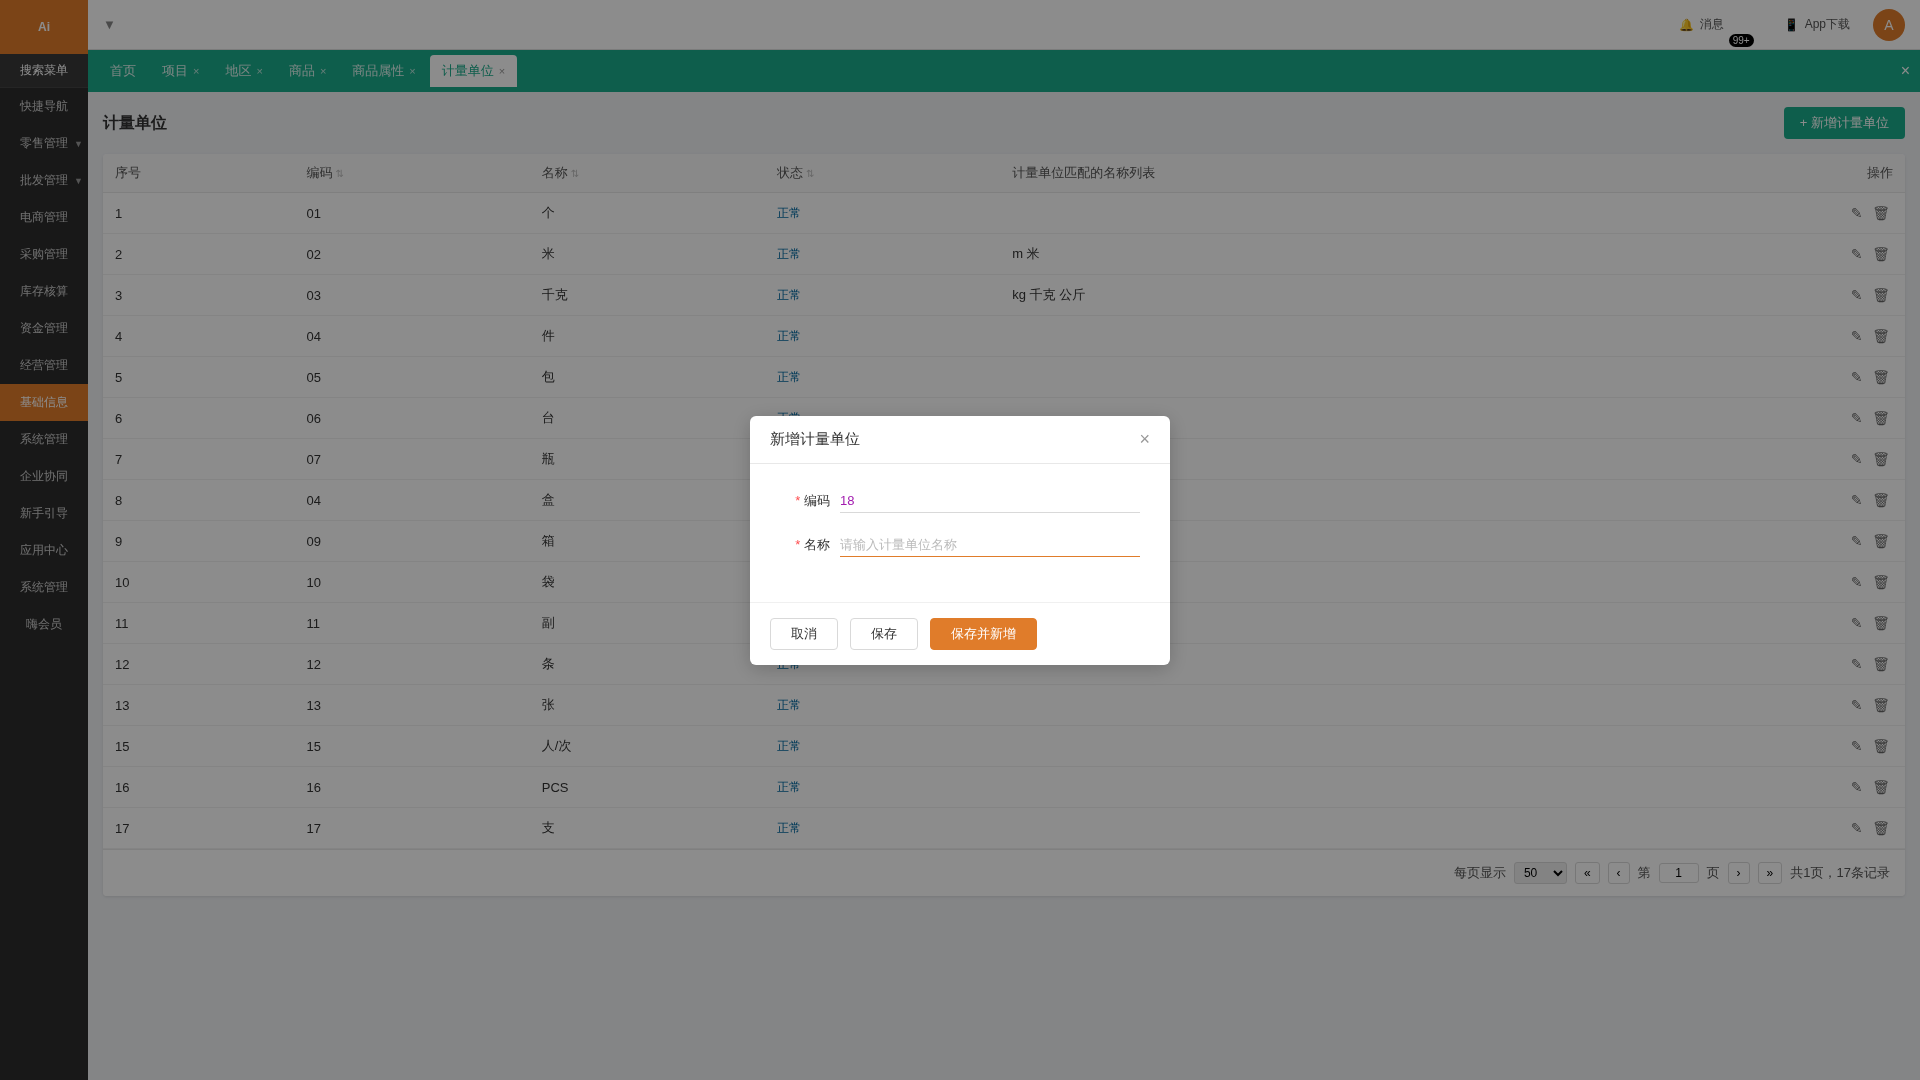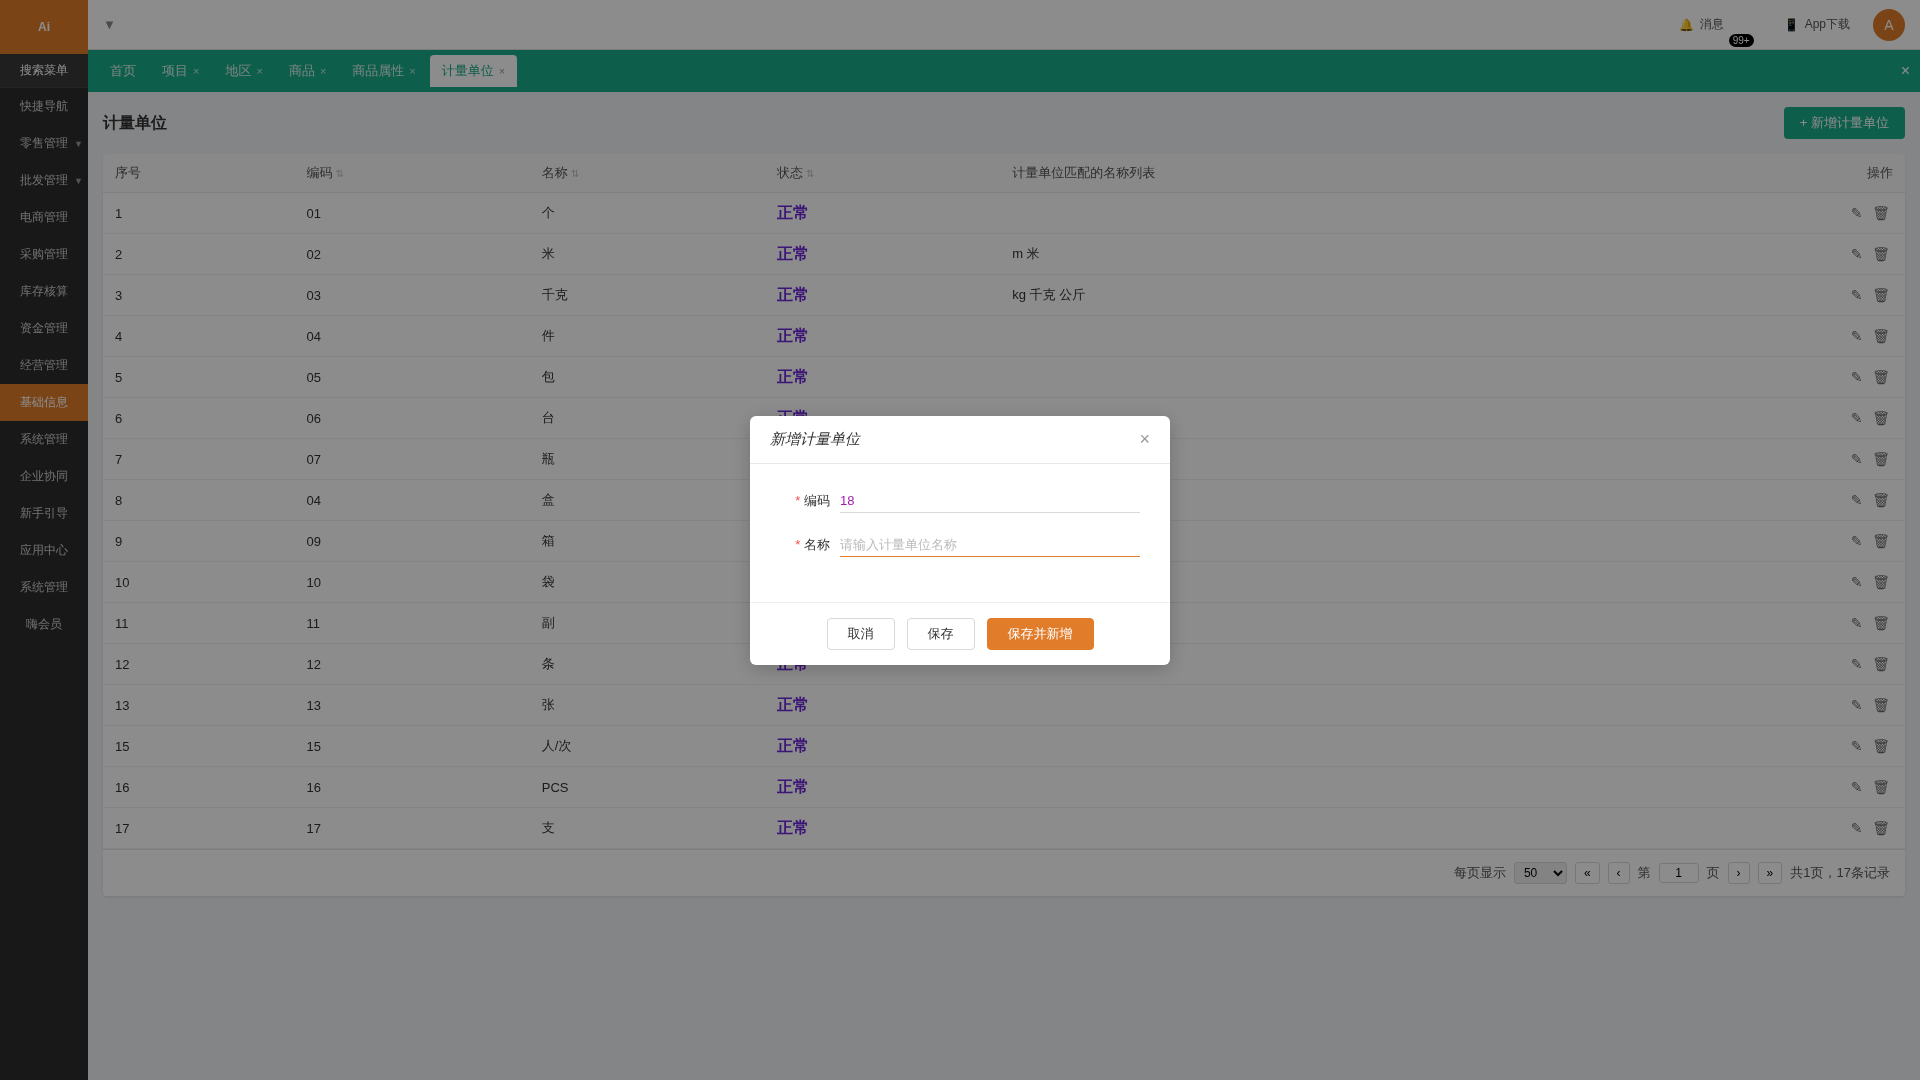--- a/index.html
+++ b/index.html
@@ -214,23 +214,22 @@
     }
     thead th .sort-icon { color: #bbb; font-size: 10px; margin-left: 3px; }
     tbody tr {
       border-bottom: 1px solid #f0f0f0;
     }
     tbody td {
       padding: 9px 12px;
       color: #333;
     }
     .status-normal {
-      color: #6d28d9;
-      font-size: 16px;
-      font-weight: bold;
+      color: #0369a1;
+      font-size: 12px;
     }
     .action-btn {
       background: none;
       border: none;
       cursor: pointer;
       padding: 3px;
       color: #666;
       font-size: 14px;
     }
 
@@ -291,21 +290,20 @@
       padding: 14px 20px;
       display: flex;
       align-items: center;
       justify-content: space-between;
       border-bottom: 1px solid #e8e8e8;
     }
     .modal-title {
       font-size: 15px;
       font-weight: 500;
       color: #333;
-      font-style: italic;
     }
     .modal-close {
       background: none;
       border: none;
       font-size: 18px;
       color: #999;
       cursor: pointer;
       line-height: 1;
     }
     .modal-body {
@@ -335,21 +333,20 @@
       padding: 4px 0;
       font-size: 13px;
       outline: none;
       color: #a21caf;
     }
     .form-input.focused { border-bottom-color: #e07c2a; }
     .form-input::placeholder { color: #bbb; }
     .modal-footer {
       padding: 15px 20px;
       display: flex;
-      justify-content: center;
       gap: 12px;
       border-top: 1px solid #f0f0f0;
     }
     .btn-cancel {
       border: 1px solid #d9d9d9;
       background: white;
       color: #333;
       padding: 6px 20px;
       border-radius: 4px;
       cursor: pointer;

